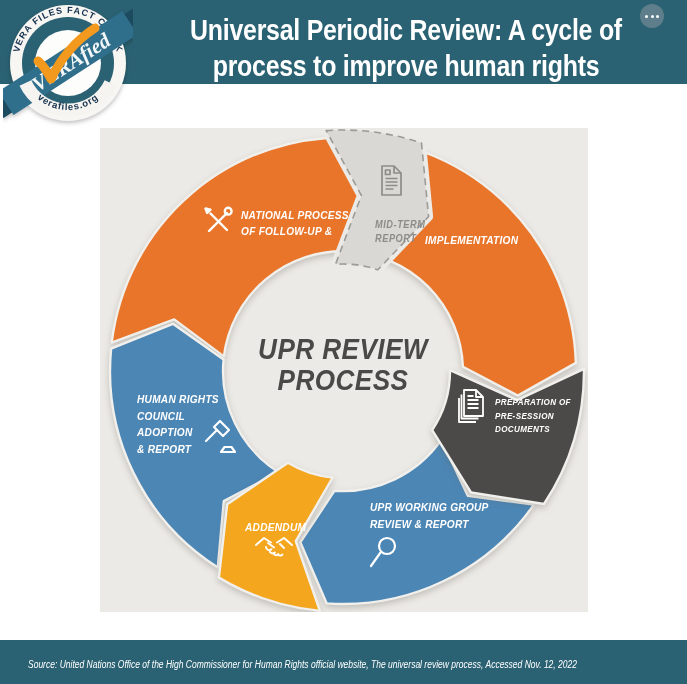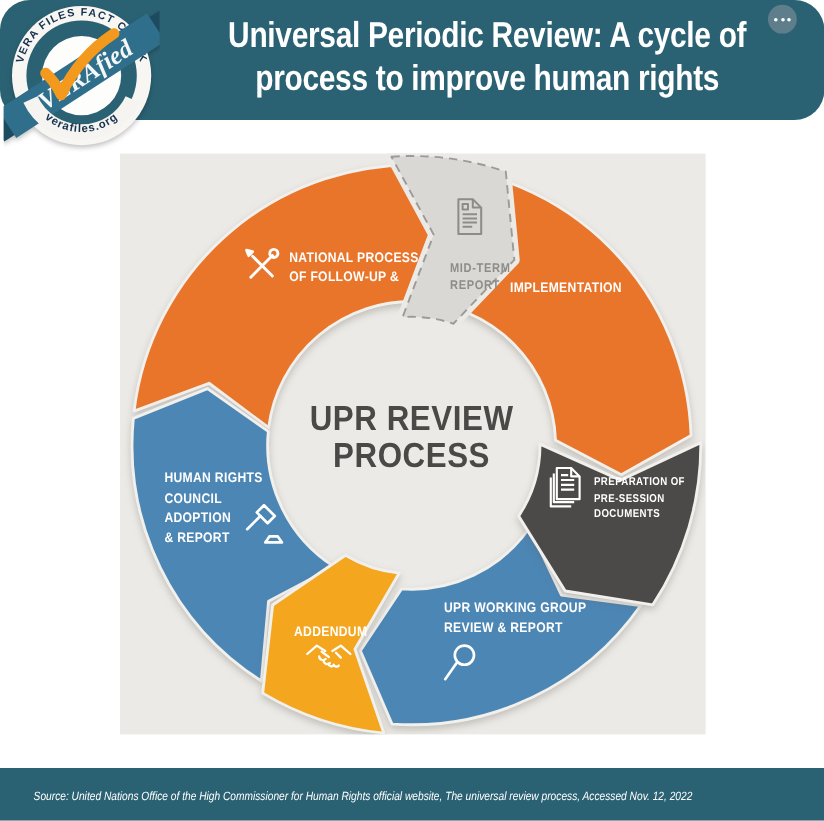--- a/index.html
+++ b/index.html
@@ -1,29 +1,29 @@
 <!DOCTYPE html>
 <html><head>
 <meta charset="utf-8">
 <style>
   html,body{margin:0;padding:0;background:#fff;}
   #page{position:relative;width:687px;height:684px;background:#ffffff;overflow:hidden;
         font-family:"Liberation Sans", sans-serif;}
   
-  .header{position:absolute;left:0;top:0;width:687px;height:100px;background:#2B6273;border-radius:25px;}
+  .header{position:absolute;left:0;top:0;width:687px;height:84px;background:#2B6273;}
   .header-title{position:absolute;left:128px;top:12px;width:556px;text-align:center;color:#fff;
         font-weight:bold;font-size:30px;line-height:36px;letter-spacing:-.3px;
         transform:scaleX(.83);transform-origin:center top;}
   .menu-btn{position:absolute;right:23px;top:4px;width:24px;height:24px;border-radius:50%;
         background:#5F7E8B;display:flex;align-items:center;justify-content:center;gap:2.5px;cursor:pointer;}
   .menu-btn i{width:3px;height:3px;border-radius:50%;background:#fff;display:block;}
   
   .badge{position:absolute;left:3px;top:-2px;width:130px;height:130px;}
   
-  .panel{position:absolute;left:100px;top:128px;width:488px;height:484px;background:#ECEAE6;}
+  .panel{position:absolute;left:100px;top:128px;width:488px;height:484px;background:#ECEAE6;font-style:italic;}
   .panel svg.cycle{position:absolute;left:0;top:0;}
   .lbl{position:absolute;color:#fff;font-weight:bold;letter-spacing:.3px;
         transform:scaleX(.88);transform-origin:left top;white-space:nowrap;}
   .lbl.s11{font-size:11.5px;line-height:15.5px;}
   .center-title{position:absolute;left:123px;top:206px;width:240px;text-align:center;color:#4A4948;
         font-weight:bold;font-size:29px;line-height:31px;letter-spacing:.5px;
         transform:scaleX(.9);transform-origin:center top;}
   .icon{position:absolute;}
   
   .footer{position:absolute;left:0;top:640px;width:687px;height:48px;background:#2B6273;

